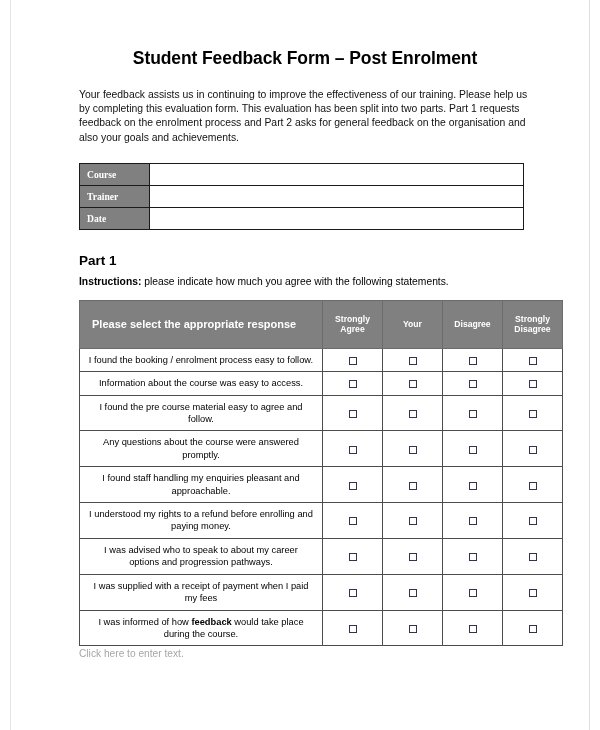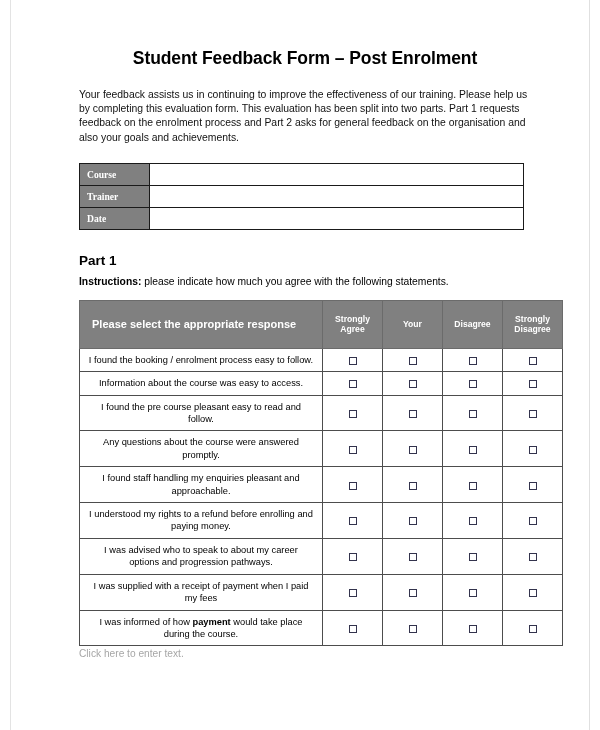--- a/index.html
+++ b/index.html
@@ -233,21 +233,21 @@
             <td class="box-cell"><span class="checkbox"></span></td>
           </tr>
           <tr>
             <td class="statement">Information about the course was easy to access.</td>
             <td class="box-cell"><span class="checkbox"></span></td>
             <td class="box-cell"><span class="checkbox"></span></td>
             <td class="box-cell"><span class="checkbox"></span></td>
             <td class="box-cell"><span class="checkbox"></span></td>
           </tr>
           <tr>
-            <td class="statement">I found the pre course pleasant easy to read and follow.</td>
+            <td class="statement">I found the pre course material easy to agree and follow.</td>
             <td class="box-cell"><span class="checkbox"></span></td>
             <td class="box-cell"><span class="checkbox"></span></td>
             <td class="box-cell"><span class="checkbox"></span></td>
             <td class="box-cell"><span class="checkbox"></span></td>
           </tr>
           <tr>
             <td class="statement">Any questions about the course were answered promptly.</td>
             <td class="box-cell"><span class="checkbox"></span></td>
             <td class="box-cell"><span class="checkbox"></span></td>
             <td class="box-cell"><span class="checkbox"></span></td>
@@ -275,21 +275,21 @@
             <td class="box-cell"><span class="checkbox"></span></td>
           </tr>
           <tr>
             <td class="statement">I was supplied with a receipt of payment when I paid my fees</td>
             <td class="box-cell"><span class="checkbox"></span></td>
             <td class="box-cell"><span class="checkbox"></span></td>
             <td class="box-cell"><span class="checkbox"></span></td>
             <td class="box-cell"><span class="checkbox"></span></td>
           </tr>
           <tr>
-            <td class="statement">I was informed of how <b>payment</b> would take place during the course.</td>
+            <td class="statement">I was informed of how <b>feedback</b> would take place during the course.</td>
             <td class="box-cell"><span class="checkbox"></span></td>
             <td class="box-cell"><span class="checkbox"></span></td>
             <td class="box-cell"><span class="checkbox"></span></td>
             <td class="box-cell"><span class="checkbox"></span></td>
           </tr>
         </tbody>
     </table>
 
 
     <p class="closing-placeholder">Click here to enter text.</p>

